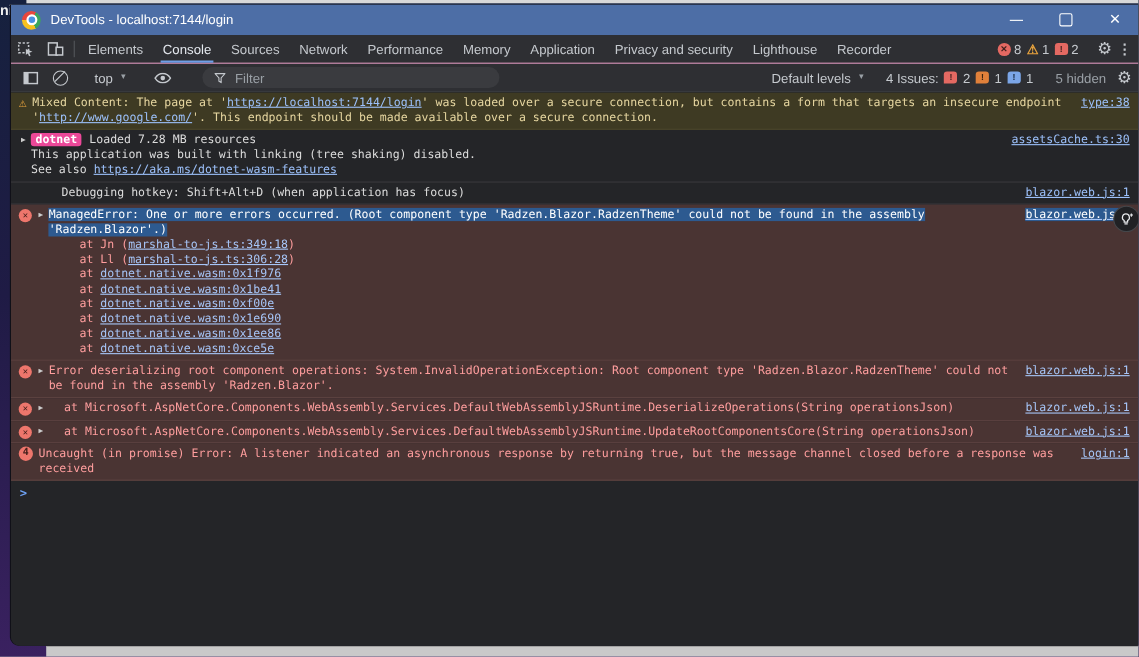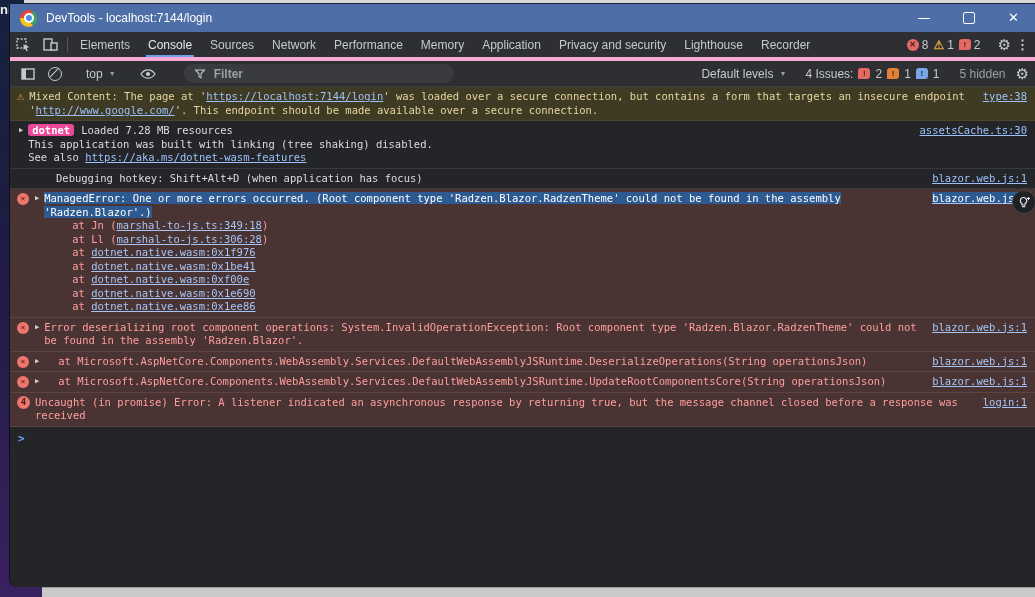--- a/index.html
+++ b/index.html
@@ -25,21 +25,21 @@
     background:conic-gradient(from 150deg,#f7c11e 0 120deg,#e8473c 0 240deg,#3ba55d 0 360deg);}
   .chrome-logo::before{content:"";position:absolute;inset:3.5px;background:#4a90e2;border:2px solid #fff;border-radius:50%;box-sizing:border-box;}
   .win-title{color:#ffffff;font-size:12px;flex:1;white-space:nowrap;overflow:hidden;}
   .win-controls{display:flex;align-items:center;gap:33px;margin-right:6px;}
   .wc{width:12px;height:12px;position:relative;cursor:default;}
   .wc-min::before{content:"";position:absolute;left:0;right:0;top:6px;border-top:1.6px solid #fff;}
   .wc-max::before{content:"";position:absolute;inset:0;border:1.6px solid #fff;border-radius:2px;}
   .wc-close{color:#fff;font-size:13px;line-height:12px;width:auto;}
 
   
-  .tabbar{flex:0 0 25px;background:#2e2f33;display:flex;align-items:stretch;color:#c5c9ce;font-size:12px;border-bottom:4px solid #f9a8d4;}
+  .tabbar{flex:0 0 25px;background:#2e2f33;display:flex;align-items:stretch;color:#c5c9ce;font-size:12px;border-bottom:1px solid #f9a8d4;}
   .tbtn{display:flex;align-items:center;padding:0 6px;}
   .vsep{width:1px;background:#53565a;margin:5px 3px;}
   .tab{display:flex;align-items:center;padding:0 9px;position:relative;white-space:nowrap;cursor:default;}
   .tab.active{color:#e4e8ee;}
   .tab.active::after{content:"";position:absolute;left:7px;right:7px;bottom:0;height:2px;background:#6f9fe8;}
   .tab-right{margin-left:auto;display:flex;align-items:center;gap:5px;padding:0 6px;}
   .mini-badge{display:flex;align-items:center;gap:3px;}
   .circ-x{width:12px;height:12px;border-radius:50%;background:#e46962;color:#3c1f1c;font-size:8px;line-height:12px;text-align:center;font-weight:bold;}
   .tri-warn{color:#e8a33d;font-size:12px;line-height:12px;font-weight:bold;}
   .bubble{width:12px;height:11px;border-radius:3px 3px 3px 0;font-size:8px;font-weight:bold;display:flex;align-items:center;justify-content:center;}
@@ -50,21 +50,21 @@
   .kebab{color:#c5c9ce;font-size:13px;font-weight:bold;}
 
   
   .ctoolbar{flex:0 0 25px;background:#2e2f33;display:flex;align-items:center;font-size:12px;color:#c5c9ce;padding:0 6px;gap:3px;border-bottom:1px solid #3d3e42;}
   .icon-btn{display:flex;align-items:center;justify-content:center;padding:0 5px;}
   .clear-ic{width:12px;height:12px;border:1.5px solid #c5c9ce;border-radius:50%;position:relative;}
   .clear-ic::before{content:"";position:absolute;left:-1px;top:4.5px;width:13px;border-top:1.5px solid #c5c9ce;transform:rotate(-45deg);}
   .dd{display:flex;align-items:center;gap:6px;padding:0 6px;white-space:nowrap;}
   .dd-arrow{font-size:7px;color:#9aa0a6;}
   .filter-pill{display:flex;align-items:center;gap:7px;background:#3a3b3f;border-radius:11px;height:19px;padding:0 11px;width:248px;margin-left:10px;}
-  .filter-pill input{background:transparent;border:none;outline:none;color:#c5c9ce;font-size:12px;width:100%;font-family:"Liberation Sans",sans-serif;font-weight:bold;}
+  .filter-pill input{background:transparent;border:none;outline:none;color:#c5c9ce;font-size:12px;width:100%;font-family:"Liberation Sans",sans-serif;}
   .filter-pill input::placeholder{color:#9aa0a6;}
   .spacer{flex:1;}
   .issues-group{display:flex;align-items:center;gap:5px;white-space:nowrap;}
   .hidden-label{color:#9aa0a6;padding:0 7px;white-space:nowrap;}
 
   
   .console-area{flex:1;display:flex;flex-direction:column;overflow:hidden;background:#242528;
     font-family:"DejaVu Sans Mono","Liberation Mono",monospace;font-size:10.5px;line-height:13.5px;color:#dcdcdc;}
   .msg{display:flex;align-items:flex-start;padding:3px 8px 3px 7px;border-bottom:1px solid #39393c;position:relative;}
   .msg-body{flex:1;min-width:0;}
@@ -238,20 +238,21 @@
       <div class="msg-body">
         <div><span class="sel">ManagedError: One or more errors occurred. (Root component type 'Radzen.Blazor.RadzenTheme' could not be found in the assembly 'Radzen.Blazor'.)</span></div>
         <div class="stack">
             <div class="stack-line"><span>at Jn (</span><a>marshal-to-js.ts:349:18</a><span>)</span></div>
             <div class="stack-line"><span>at Ll (</span><a>marshal-to-js.ts:306:28</a><span>)</span></div>
             <div class="stack-line"><span>at </span><a>dotnet.native.wasm:0x1f976</a><span></span></div>
             <div class="stack-line"><span>at </span><a>dotnet.native.wasm:0x1be41</a><span></span></div>
             <div class="stack-line"><span>at </span><a>dotnet.native.wasm:0xf00e</a><span></span></div>
             <div class="stack-line"><span>at </span><a>dotnet.native.wasm:0x1e690</a><span></span></div>
             <div class="stack-line"><span>at </span><a>dotnet.native.wasm:0x1ee86</a><span></span></div>
+            <div class="stack-line"><span>at </span><a>dotnet.native.wasm:0xce5e</a><span></span></div>
           </div>
       </div>
       <a class="src"><span class="sel">blazor.web.js:1</span></a>
       <span class="ai-btn">
         <svg width="13" height="13" viewBox="0 0 13 13">
             <path d="M5.5 1.5 a3.2 3.2 0 0 1 1.6 6 V9 H4 V7.5 a3.2 3.2 0 0 1 1.5 -6 Z" fill="none" stroke="#e8eaed" stroke-width="1.1"></path>
             <line x1="4.2" y1="10.6" x2="7.2" y2="10.6" stroke="#e8eaed" stroke-width="1.1"></line>
             <path d="M10.5 1 v3 M9 2.5 h3" stroke="#e8eaed" stroke-width="1"></path>
           </svg>
       </span>

